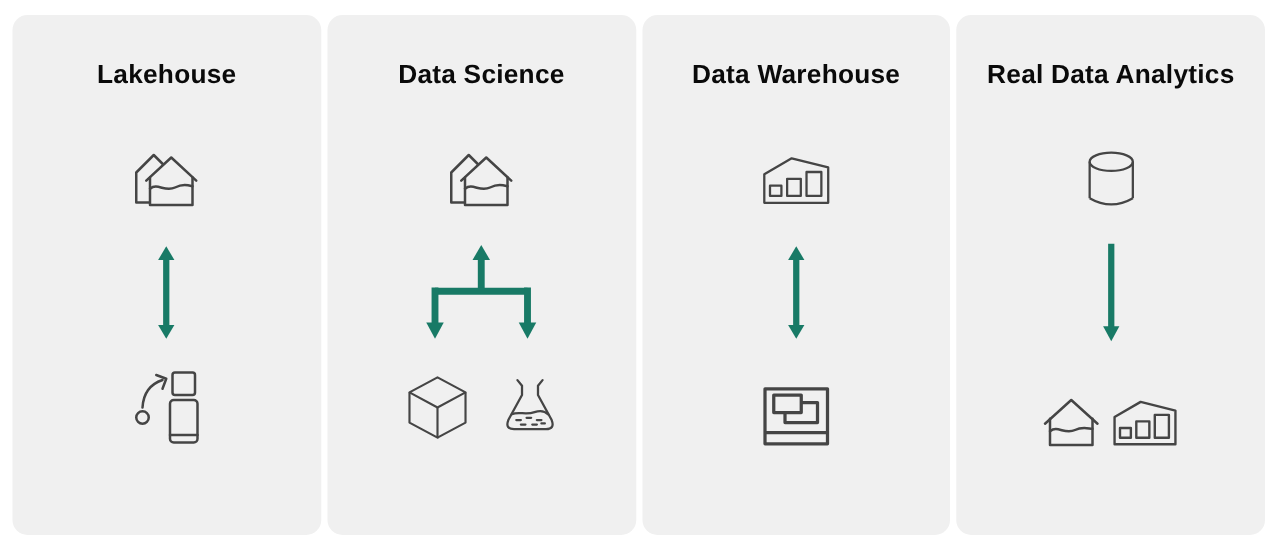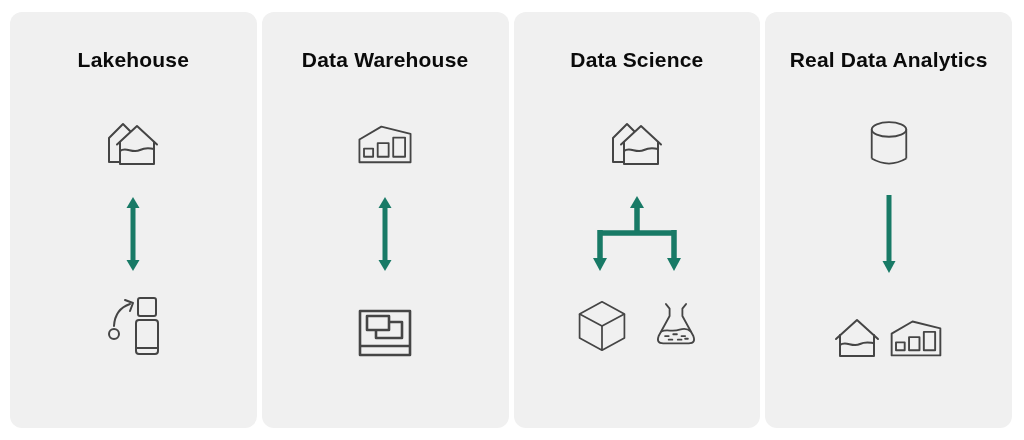--- a/index.html
+++ b/index.html
@@ -96,47 +96,20 @@
         <path d="M8,30 Q9,13 24,8"></path>
         <path d="M19,4 L27,7 L24,15"></path>
         <rect x="32" y="2" width="18" height="18" rx="2"></rect>
         <rect x="30" y="24" width="22" height="34" rx="3"></rect>
         <line x1="30" y1="52" x2="52" y2="52"></line>
       </svg>
     </div>
   </div>
 
   <div class="card">
-    <div class="card-title">Data Warehouse</div>
-    <div class="zone-top">
-      <svg class="icon" width="64" height="42" viewBox="0 0 62 46" fill="none" stroke="currentColor" stroke-width="2" stroke-linejoin="round">
-        <path d="M3,18 L27,4 L59,12 V43 H3 Z"></path>
-        <rect x="8" y="28" width="10" height="9"></rect>
-        <rect x="23" y="22" width="12" height="15"></rect>
-        <rect x="40" y="16" width="13" height="21"></rect>
-      </svg>
-    </div>
-    <div class="zone-arrow">
-      <svg class="flow" width="22" height="78" viewBox="0 0 22 78">
-        <line x1="11" y1="11" x2="11" y2="67" stroke="currentColor" stroke-width="5"></line>
-        <polygon points="11,2 4.5,13 17.5,13" fill="currentColor"></polygon>
-        <polygon points="11,76 4.5,65 17.5,65" fill="currentColor"></polygon>
-      </svg>
-    </div>
-    <div class="zone-bottom">
-      <svg class="icon" width="56" height="50" viewBox="0 0 56 50" fill="none" stroke="currentColor" stroke-width="2.6" stroke-linejoin="round">
-        <rect x="3" y="3" width="50" height="44"></rect>
-        <line x1="3" y1="38" x2="53" y2="38"></line>
-        <rect x="19" y="14" width="26" height="16"></rect>
-        <rect class="bg-fill" x="10" y="8" width="22" height="14"></rect>
-      </svg>
-    </div>
-  </div>
-
-  <div class="card">
     <div class="card-title">Data Science</div>
     <div class="zone-top">
       <svg class="icon" width="60" height="52" viewBox="0 0 60 52" fill="none" stroke="currentColor" stroke-width="2" stroke-linejoin="round" stroke-linecap="round">
         <path d="M17,44 H6 V20 L20,6 L34,20"></path>
         <path class="bg-fill" d="M34,8 L54,26 L51,26 L51,46 L17,46 L17,26 L14,26 Z" stroke="none"></path>
         <path d="M14,26.5 L34,8 L54,26.5"></path>
         <path d="M17,24 V46 H51 V24"></path>
         <path d="M17,33 C23,28 29,36 37,32 C43,29 47,30 51,31"></path>
       </svg>
     </div>
@@ -164,20 +137,47 @@
         <line x1="20" y1="36" x2="24" y2="36"></line>
         <line x1="29" y1="38" x2="33" y2="38"></line>
         <line x1="15" y1="42" x2="19" y2="42"></line>
         <line x1="25" y1="42" x2="29" y2="42"></line>
         <line x1="33" y1="41" x2="36" y2="41"></line>
       </svg>
     </div>
   </div>
 
   <div class="card">
+    <div class="card-title">Data Warehouse</div>
+    <div class="zone-top">
+      <svg class="icon" width="64" height="42" viewBox="0 0 62 46" fill="none" stroke="currentColor" stroke-width="2" stroke-linejoin="round">
+        <path d="M3,18 L27,4 L59,12 V43 H3 Z"></path>
+        <rect x="8" y="28" width="10" height="9"></rect>
+        <rect x="23" y="22" width="12" height="15"></rect>
+        <rect x="40" y="16" width="13" height="21"></rect>
+      </svg>
+    </div>
+    <div class="zone-arrow">
+      <svg class="flow" width="22" height="78" viewBox="0 0 22 78">
+        <line x1="11" y1="11" x2="11" y2="67" stroke="currentColor" stroke-width="5"></line>
+        <polygon points="11,2 4.5,13 17.5,13" fill="currentColor"></polygon>
+        <polygon points="11,76 4.5,65 17.5,65" fill="currentColor"></polygon>
+      </svg>
+    </div>
+    <div class="zone-bottom">
+      <svg class="icon" width="56" height="50" viewBox="0 0 56 50" fill="none" stroke="currentColor" stroke-width="2.6" stroke-linejoin="round">
+        <rect x="3" y="3" width="50" height="44"></rect>
+        <line x1="3" y1="38" x2="53" y2="38"></line>
+        <rect x="19" y="14" width="26" height="16"></rect>
+        <rect class="bg-fill" x="10" y="8" width="22" height="14"></rect>
+      </svg>
+    </div>
+  </div>
+
+  <div class="card">
     <div class="card-title">Real Data Analytics</div>
     <div class="zone-top">
       <svg class="icon" width="40" height="48" viewBox="0 0 44 52" fill="none" stroke="currentColor" stroke-width="2">
         <ellipse cx="22" cy="10" rx="19" ry="8"></ellipse>
         <path d="M3,10 V42"></path>
         <path d="M41,10 V42"></path>
         <path d="M3,42 Q22,53 41,42"></path>
       </svg>
     </div>
     <div class="zone-arrow">

